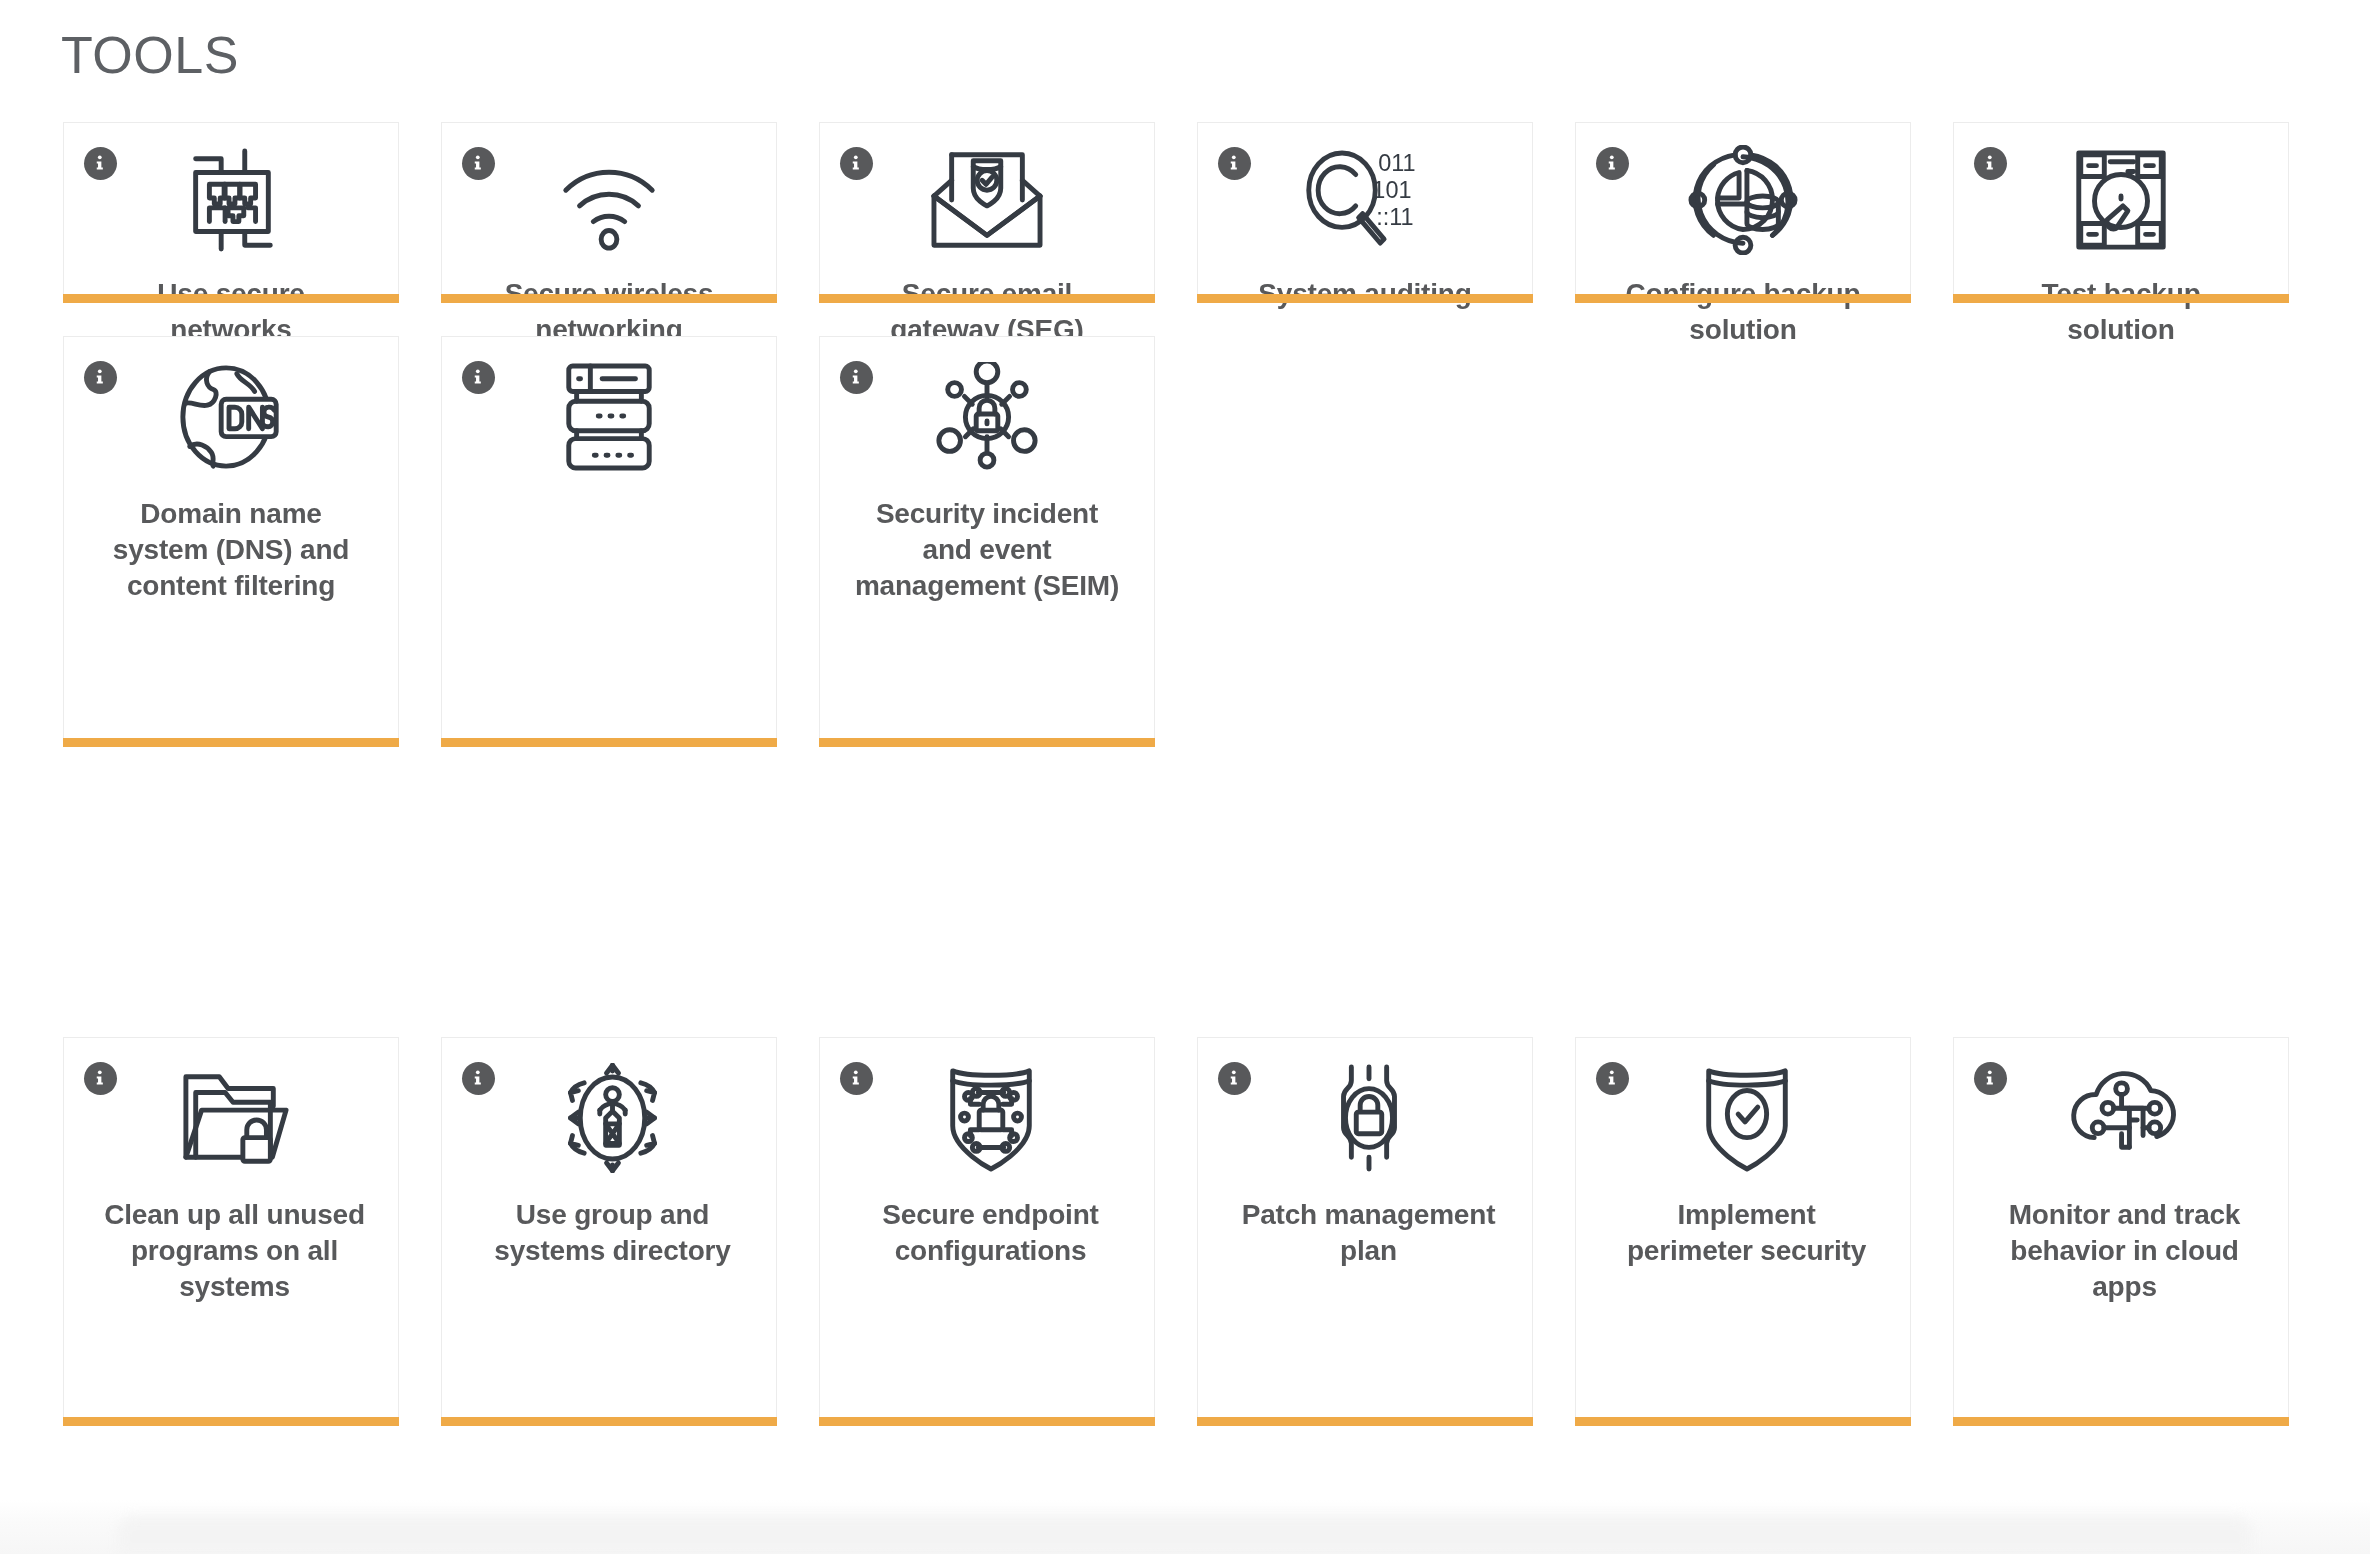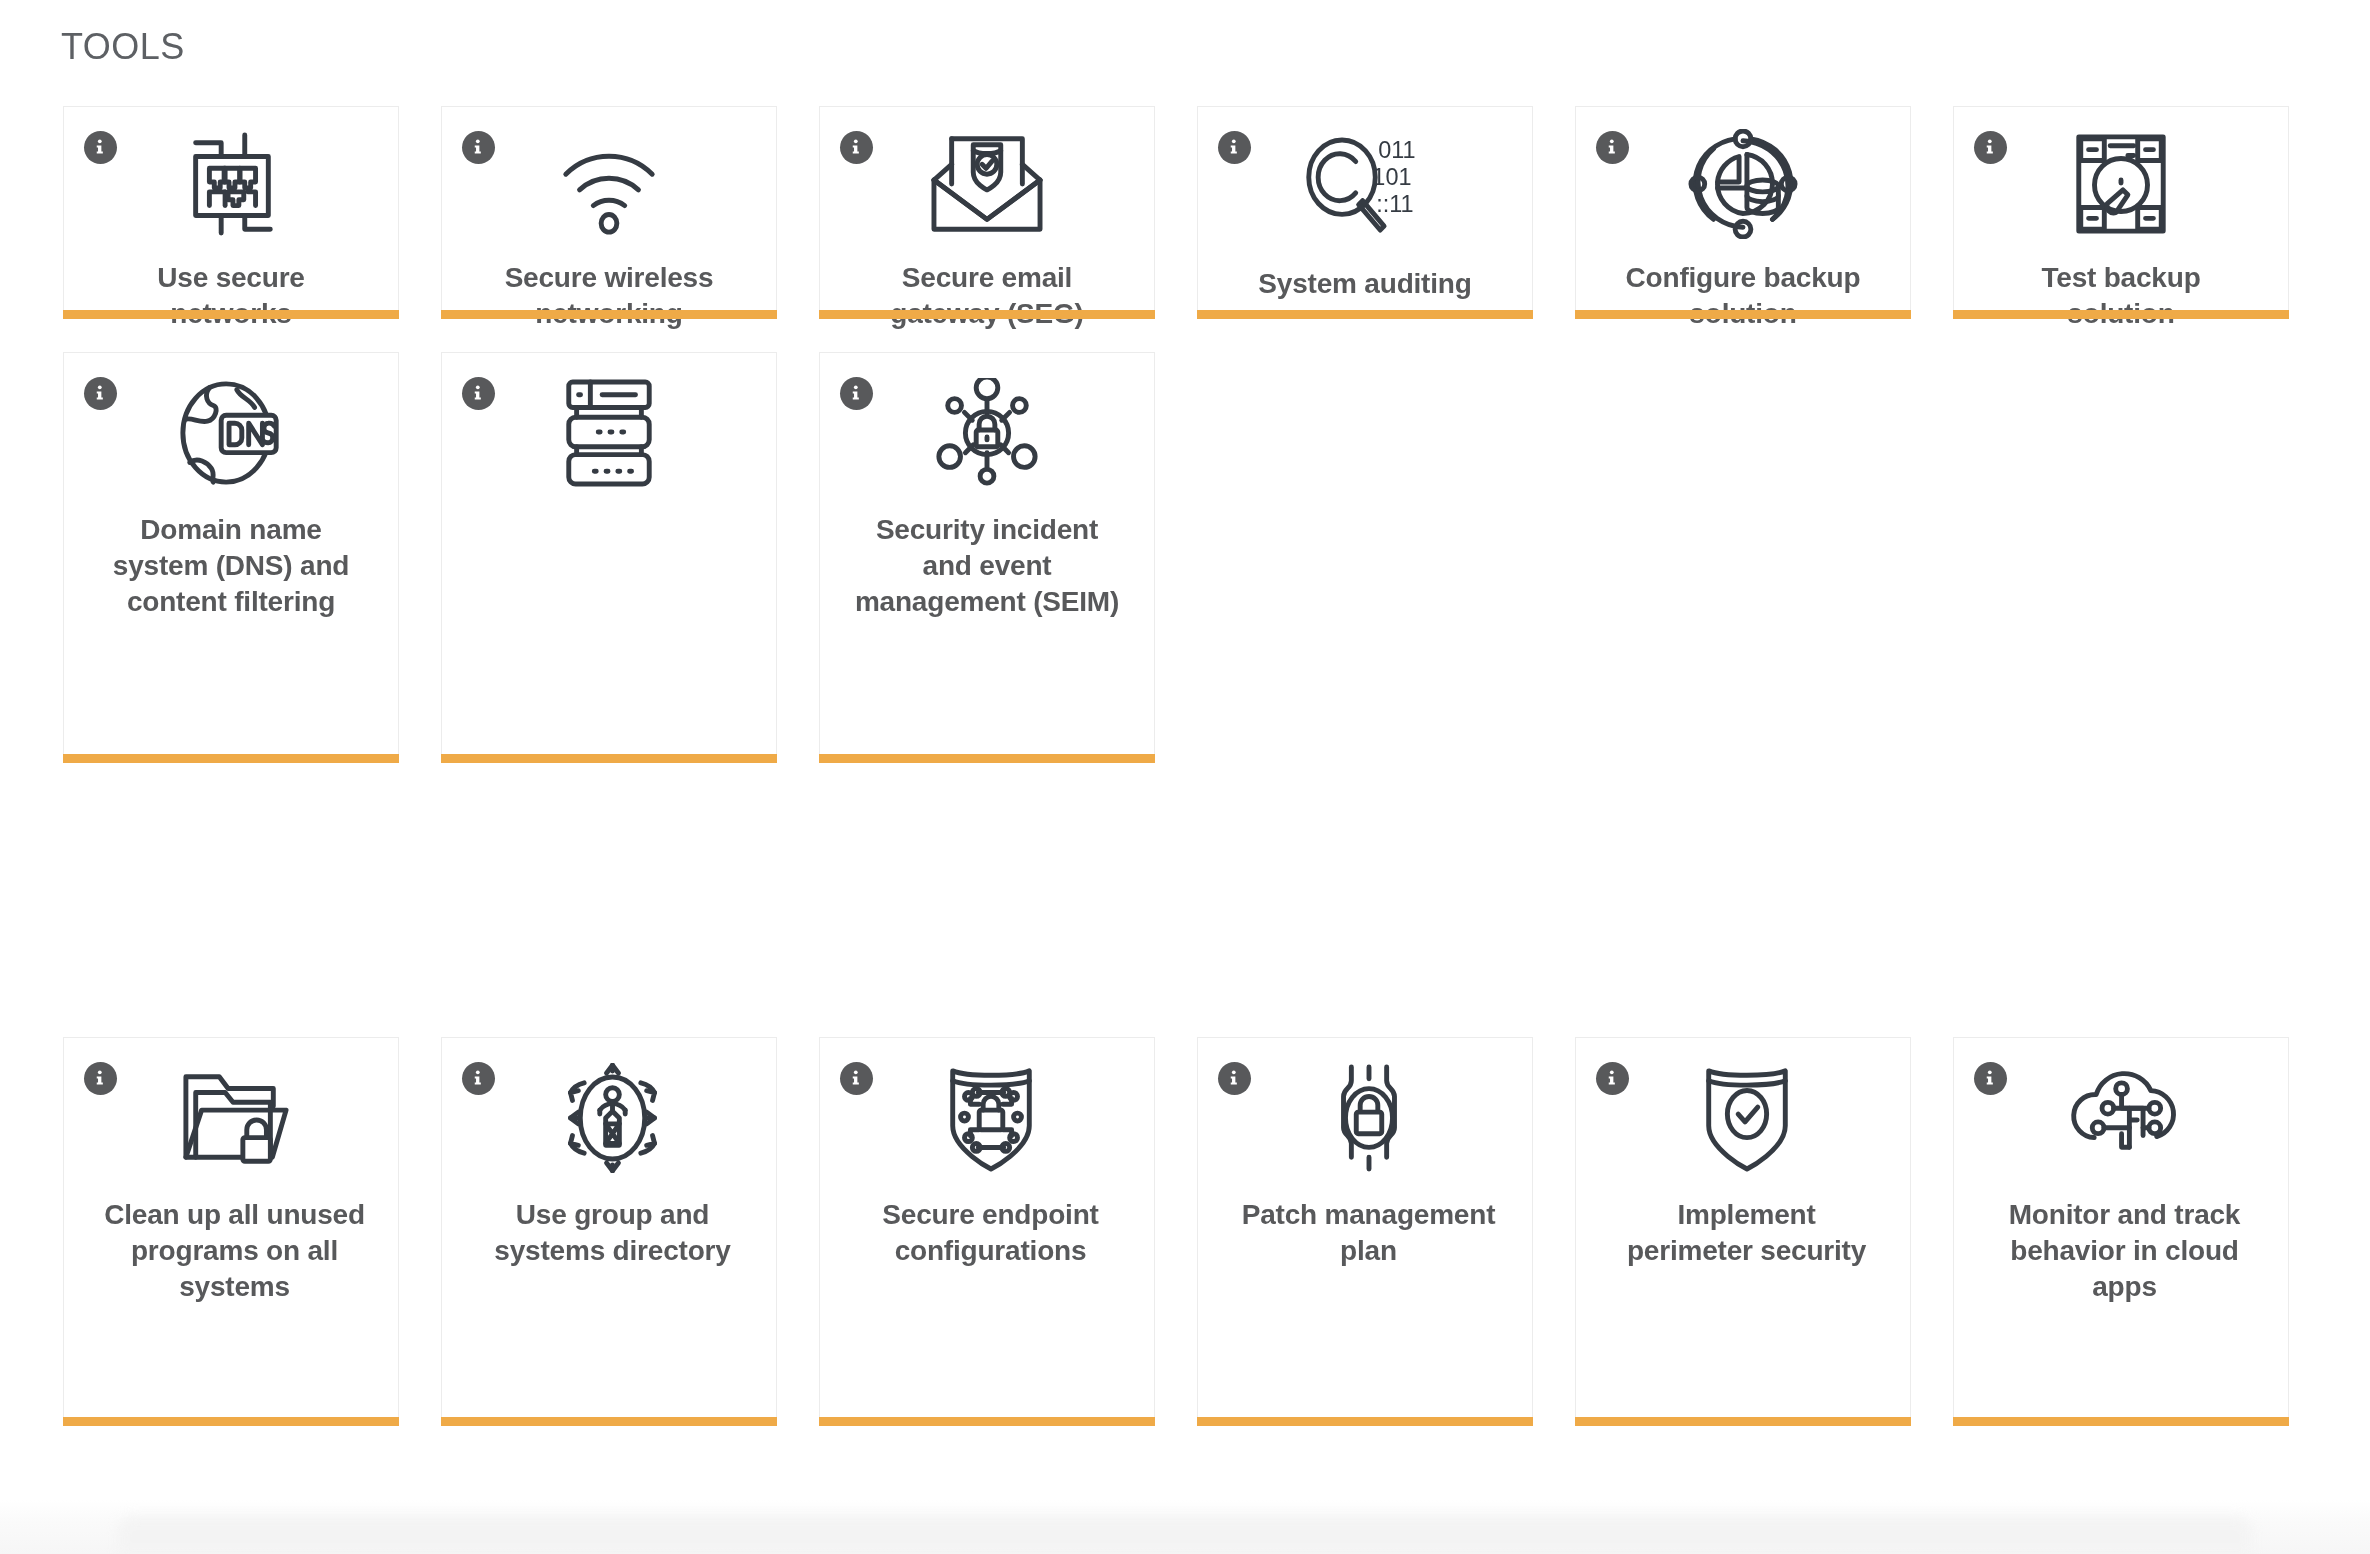--- a/index.html
+++ b/index.html
@@ -16,21 +16,21 @@
     height: 1555px;
     background: #ffffff;
   }
 
   
   .section { position: absolute; left: 0; width: 2370px; }
   #section-tools { top: 0; }
   #section-hardening { top: 1000px; }
 
   .section-title {
-    font-size: 36px;
+    font-size: 52px;
     font-weight: 300;
     letter-spacing: 0.5px;
     color: #5d6064;
     line-height: 1;
     padding-left: 61px;
     font-family: "Liberation Sans", sans-serif;
   }
   #section-tools .section-title { padding-top: 29px; }
   #section-hardening .section-title { padding-top: 21.6px; }
 
@@ -51,21 +51,21 @@
     width: 336px;
     background: #ffffff;
     border: 1px solid #ececec;
     border-bottom: none;
     position: relative;
     display: flex;
     flex-direction: column;
     align-items: center;
     cursor: pointer;
   }
-  .card.h-row1 { height: 204px; }
+  .card.h-row1 { height: 172px; }
   .card.h-row2 { height: 402px; }
   .card.h-hard { height: 380px; padding-left: 7px; }
 
   .card-accent {
     position: absolute;
     left: -1px;
     right: -1px;
     bottom: -8.8px;
     height: 8.8px;
     background: #efaa47;

